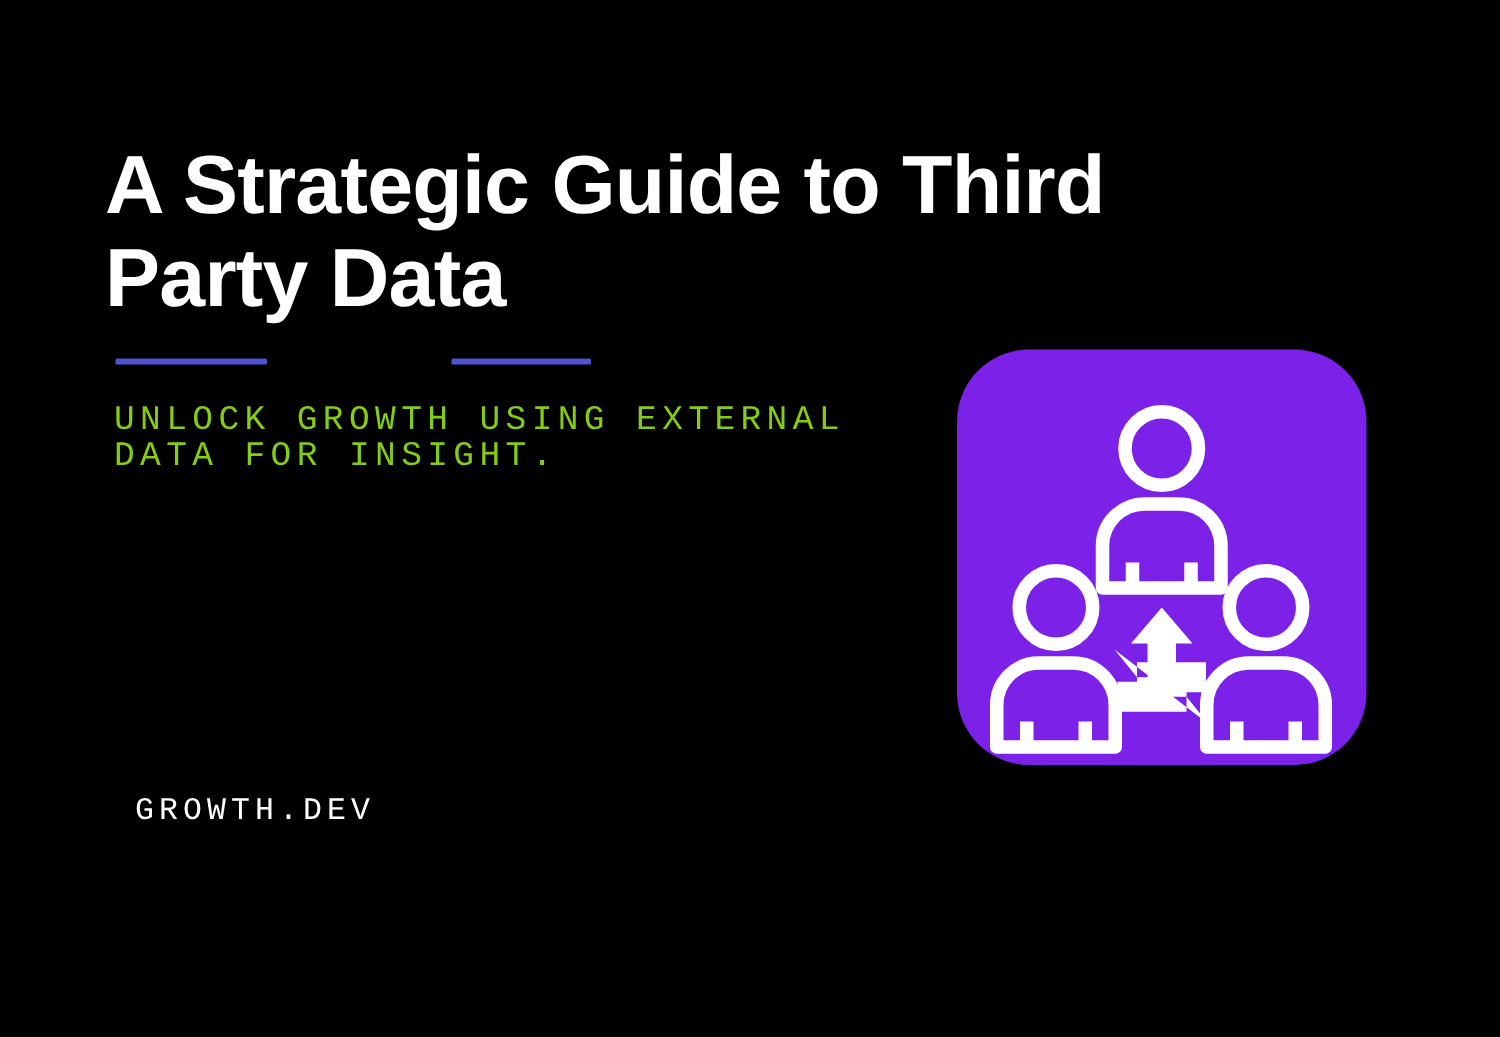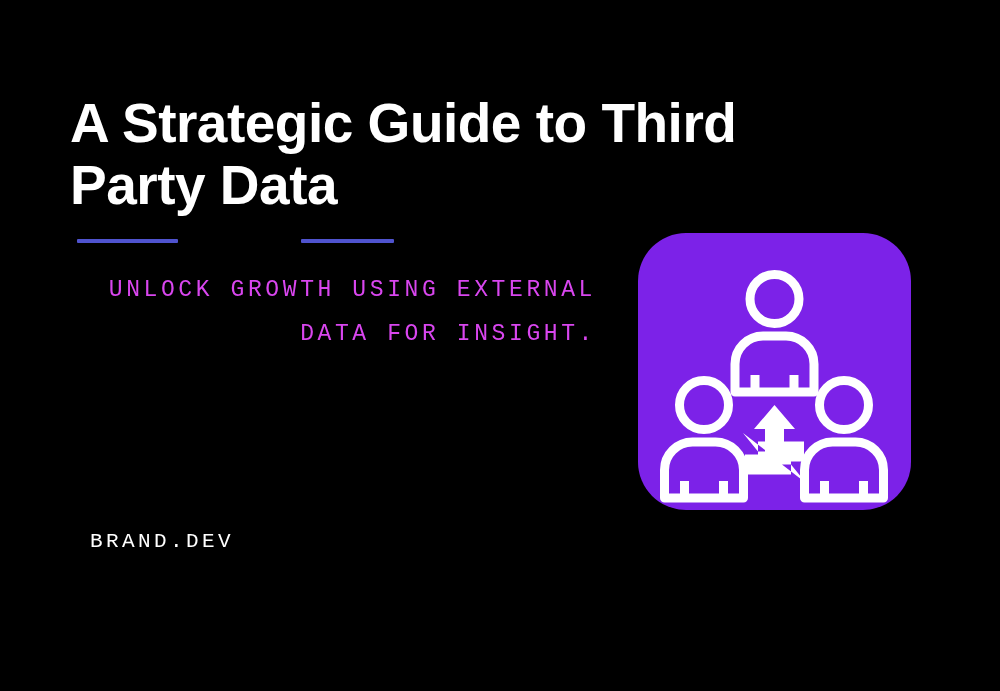--- a/index.html
+++ b/index.html
@@ -53,29 +53,28 @@
     border-radius: 1px;
   }
   .rule-a { left: 7px;  width: 101px; }
   .rule-b { left: 231px; width: 93px; }
 
   .subhead {
     position: absolute;
     left: 6px;
     top: 175px;
     margin: 0;
-    color: #d946ef;
+    color: #84cc16;
     font-family: "Liberation Mono", "DejaVu Sans Mono", monospace;
     font-size: 23px;
     font-weight: 400;
-    line-height: 44px;
+    line-height: 24px;
     letter-spacing: 3.6px;
     white-space: pre-line;
     width: 520px;
-    text-align: right;
   }
 
   .brandmark {
     position: absolute;
     left: 90px;
     top: 530px;
     margin: 0;
     color: #ffffff;
     font-family: "Liberation Mono", "DejaVu Sans Mono", monospace;
     font-size: 21px;
@@ -109,21 +108,21 @@
     <h1 class="headline">A Strategic Guide to Third Party Data</h1>
 
     <div class="rule-row">
       <div class="rule rule-a"></div>
       <div class="rule rule-b"></div>
     </div>
 
     <p class="subhead">UNLOCK GROWTH USING EXTERNAL DATA FOR INSIGHT.</p>
   </div>
 
-  <div class="brandmark">BRAND.DEV</div>
+  <div class="brandmark">GROWTH.DEV</div>
 
   <div class="icon-card">
     <svg viewBox="0 0 273 277" xmlns="http://www.w3.org/2000/svg">
 
       <g fill="none" stroke="#FFFFFF" stroke-width="9" stroke-linecap="butt" stroke-linejoin="round">
 
         <g>
           <circle cx="136.5" cy="66" r="24.5"></circle>
           <path d="M97 131 a28 28 0 0 1 28 -28 h23 a28 28 0 0 1 28 28 v28 h-79 z"></path>
           <path d="M117 159 v-17"></path>

